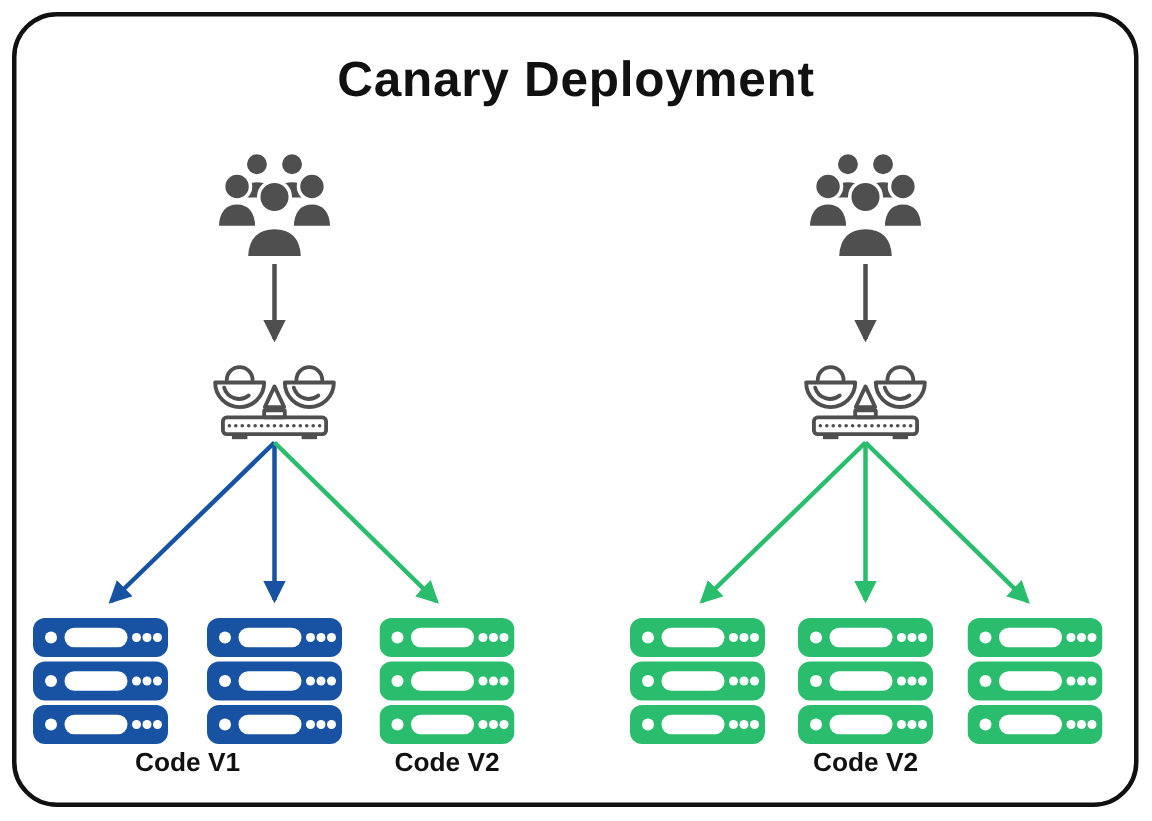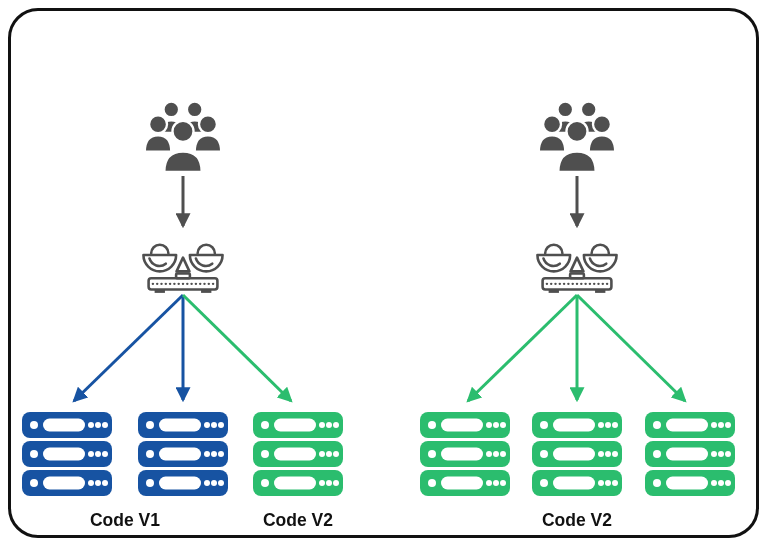--- a/index.html
+++ b/index.html
@@ -25,31 +25,31 @@
     letter-spacing: 0.5px;
     color: #111111;
   }
   .code-label {
     position: absolute;
     top: 498px;
     transform: translateX(-50%);
     font-size: 17.5px; font-weight: 700;
     color: #111111;
     white-space: nowrap;
-    margin-top: 12px;
   }
   #diagram-svg { position: absolute; left: 0; top: 0; }
 </style>
 </head>
 <body>
 
 <div id="canvas">
 
   <div id="frame"></div>
 
+  <div id="title">Canary Deployment</div>
 
   <svg id="diagram-svg" width="768" height="547" viewBox="0 0 768 547">
 
     <defs>
 
       <symbol id="sym-users" viewBox="0 0 100 92">
         <g stroke="#ffffff" stroke-width="3">
           <circle cx="35" cy="12" r="10"></circle>
           <circle cx="65" cy="12" r="10"></circle>
           <path d="M20 42 c0-11 6-16 15-16 c9 0 15 5 15 16 z"></path>

